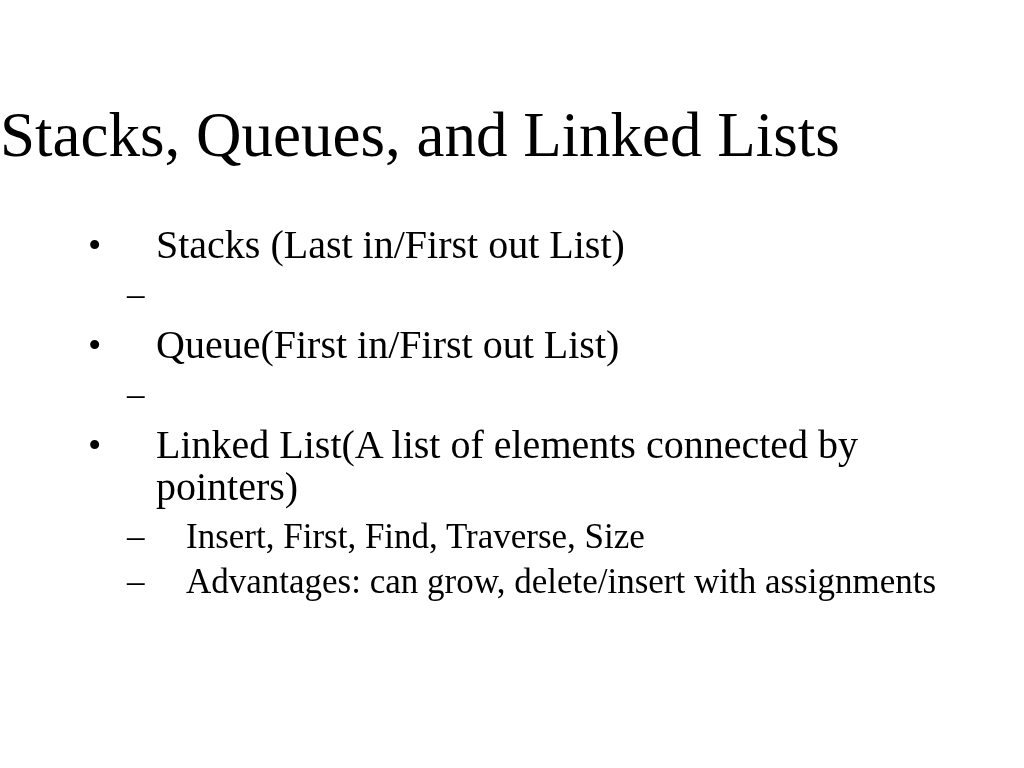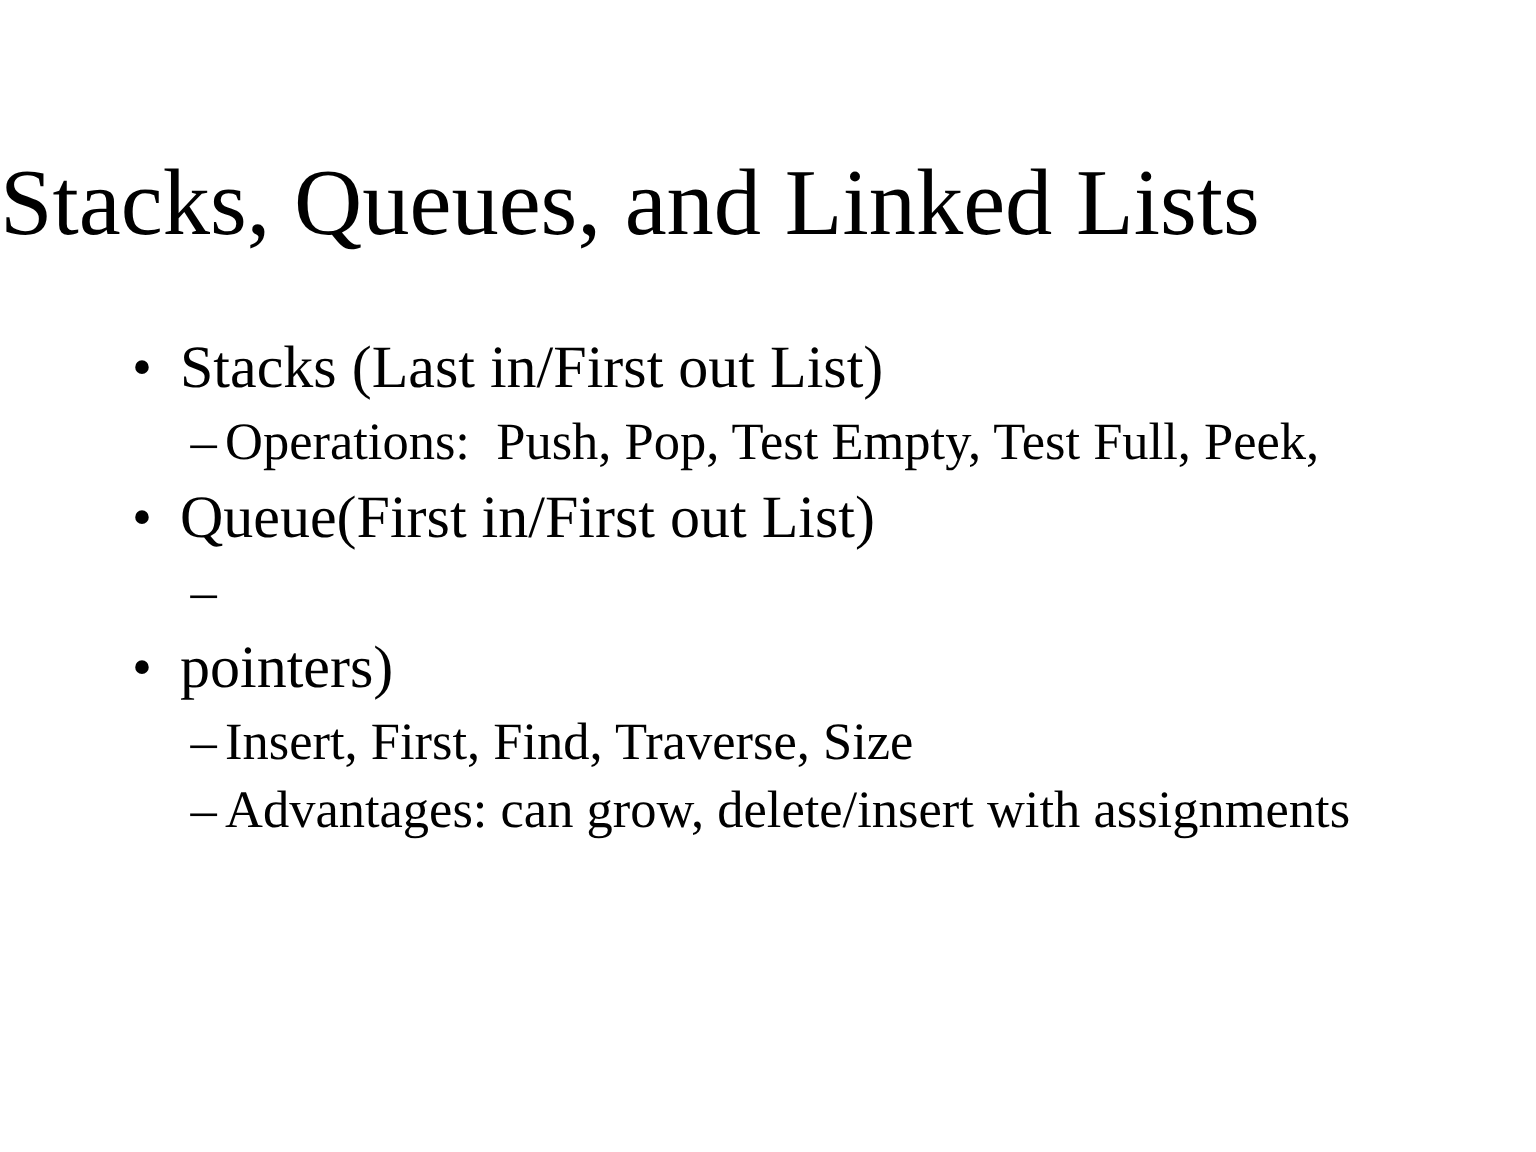--- a/index.html
+++ b/index.html
@@ -62,20 +62,21 @@
   .sub > .marker {
     width: 23px;
     line-height: 33px;
   }
   .text {
     flex: 1 1 auto;
     min-width: 0;
   }
   .line {
     white-space: pre;
+    margin-left: 36px;
   }
 </style>
 </head>
 <body>
 
 <div class="slide">
 
   <div class="title">Stacks, Queues, and Linked Lists</div>
 
   <div class="content">
@@ -83,40 +84,40 @@
     <div class="row l1">
       <span class="marker">•</span>
       <div class="text">
         <div class="line">Stacks (Last in/First out List)</div>
       </div>
     </div>
 
     <div class="row sub">
       <span class="marker">–</span>
       <div class="text">
-        <div class="line">Operations:  Push, Pop, Test Empty, Test Full, Peek,</div>
       </div>
     </div>
 
     <div class="row l1">
       <span class="marker">•</span>
       <div class="text">
         <div class="line">Queue(First in/First out List)</div>
       </div>
     </div>
 
     <div class="row sub">
       <span class="marker">–</span>
       <div class="text">
       </div>
     </div>
 
     <div class="row l1">
       <span class="marker">•</span>
       <div class="text">
+        <div class="line">Linked List(A list of elements connected by</div>
         <div class="line">pointers)</div>
       </div>
     </div>
 
     <div class="row sub">
       <span class="marker">–</span>
       <div class="text">
         <div class="line">Insert, First, Find, Traverse, Size</div>
       </div>
     </div>

